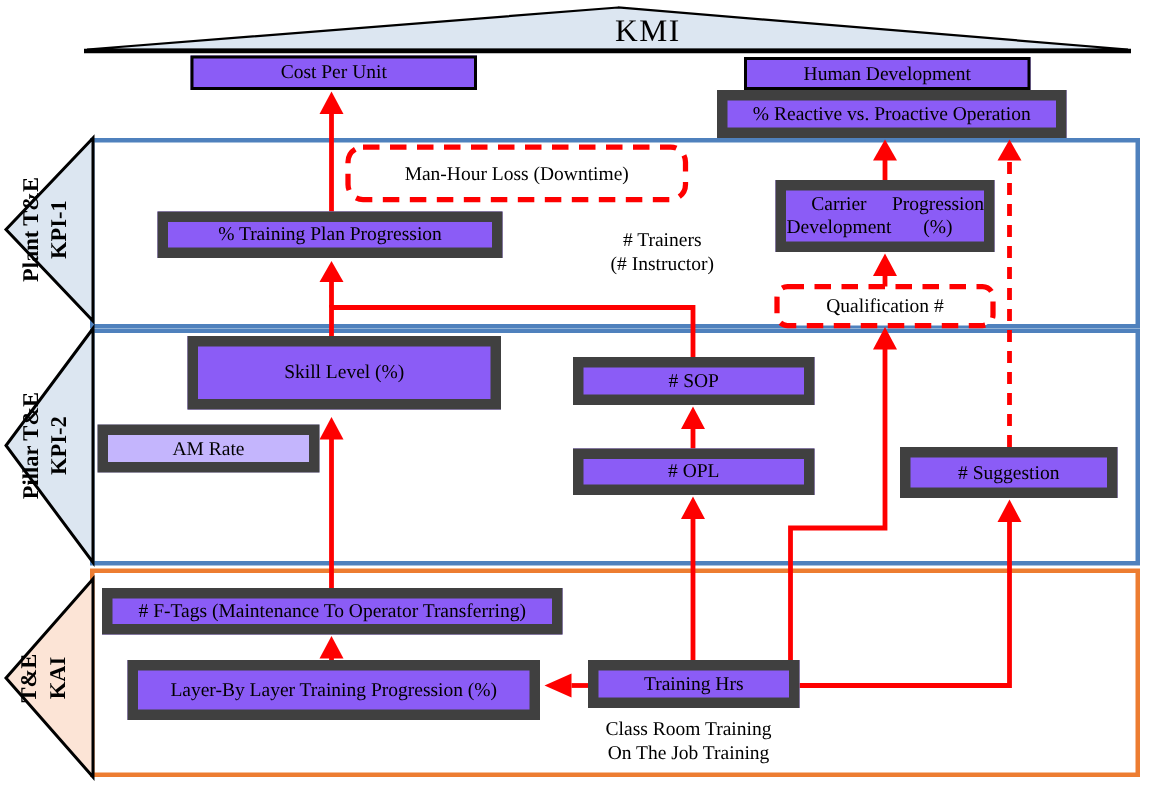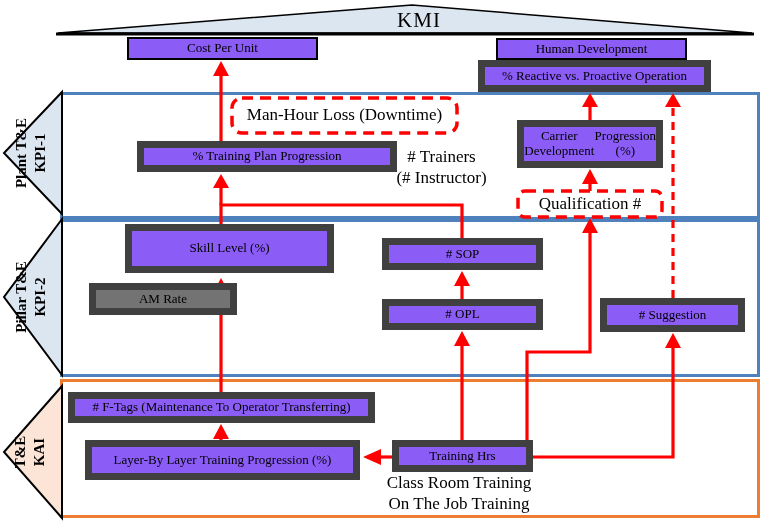--- a/index.html
+++ b/index.html
@@ -6,22 +6,22 @@
   .stage{position:relative;width:768px;height:523px;background:#fff;overflow:hidden;
          font-family:"Liberation Serif","DejaVu Serif",serif;color:#000;}
   .band{position:absolute;box-sizing:border-box;background:#fff;z-index:1;}
   .band.blue{border:3px solid #4f81bd;}
   .band.orange{border:3px solid #ed7d31;}
   svg.layer{position:absolute;left:0;top:0;z-index:5;}
   .box{position:absolute;box-sizing:border-box;display:flex;align-items:center;justify-content:center;
        text-align:center;font-size:13px;line-height:1.12;background:#8b5cf6;z-index:10;}
   .box.red{border:7px solid #404040;}
   .box.black{border:2px solid #000;}
-  .box.peach{background:#737373;margin-left:24px;}
-  .lbl{position:absolute;z-index:10;text-align:center;background:transparent;font-size:17px;line-height:1.22;}
+  .box.peach{background:#c4b5fd;}
+  .lbl{position:absolute;z-index:10;text-align:center;background:transparent;font-size:13px;line-height:1.22;}
   .lbl.flexc{display:flex;flex-direction:column;align-items:center;justify-content:center;}
   .kmi{font-size:21px;letter-spacing:1px;}
   .vlabel{position:absolute;z-index:11;width:126px;height:44px;display:flex;flex-direction:column;
           align-items:center;justify-content:center;transform:rotate(-90deg);
           font-weight:bold;font-size:15px;line-height:1.25;text-align:center;white-space:nowrap;}
 </style>
 </head>
 <body>
 
 <div class="stage">
@@ -66,41 +66,41 @@
       <polygon points="454,346 470,346 462,331"></polygon>
       <polygon points="582,233 598,233 590,218"></polygon>
       <polygon points="582,184 598,184 590,169"></polygon>
       <polygon points="582,107 598,107 590,93"></polygon>
       <polygon points="665,107 681,107 673,93"></polygon>
       <polygon points="665,348 681,348 673,333"></polygon>
       <polygon points="381,449 381,465 363,457"></polygon>
     </g>
   </svg>
 
-  <div class="lbl kmi" style="left:367px;top:8px;width:104px;">KMI</div>
+  <div class="lbl kmi" style="left:380px;top:8px;width:104px;">KMI</div>
 
   <div class="box black" style="left:127px;top:37px;width:191px;height:23px;">Cost Per Unit</div>
   <div class="box black" style="left:496px;top:38px;width:191px;height:22px;">Human Development</div>
   <div class="box red" style="left:478px;top:60px;width:233px;height:32px;">% Reactive vs. Proactive Operation</div>
 
   <div class="vlabel" style="left:-32px;top:131px;">
     <span>Plant T&amp;E</span>
     <span>KPI-1</span>
   </div>
   <div class="vlabel" style="left:-32px;top:275px;">
     <span>Pillar T&amp;E</span>
     <span>KPI-2</span>
   </div>
   <div class="vlabel" style="left:-33px;top:430px;">
     <span>T&amp;E</span>
     <span>KAI</span>
   </div>
 
   <div class="lbl flexc" style="left:232px;top:98px;width:225px;height:35px;">Man-Hour Loss (Downtime)</div>
-  <div class="box red" style="left:105px;top:141px;width:260px;height:31px;margin-left:32px;">% Training Plan Progression</div>
+  <div class="box red" style="left:105px;top:141px;width:230px;height:31px;">% Training Plan Progression</div>
   <div class="lbl flexc" style="left:394px;top:148px;width:95px;height:40px;">
     <span># Trainers</span>
     <span>(# Instructor)</span>
   </div>
   <div class="box red" style="left:517px;top:120px;width:146px;height:48px;flex-direction:row;">
     <span>Carrier Development</span>
     <span>Progression (%)</span>
   </div>
   <div class="lbl flexc" style="left:518px;top:191px;width:144px;height:26px;text-align:right;">Qualification #</div>
 

